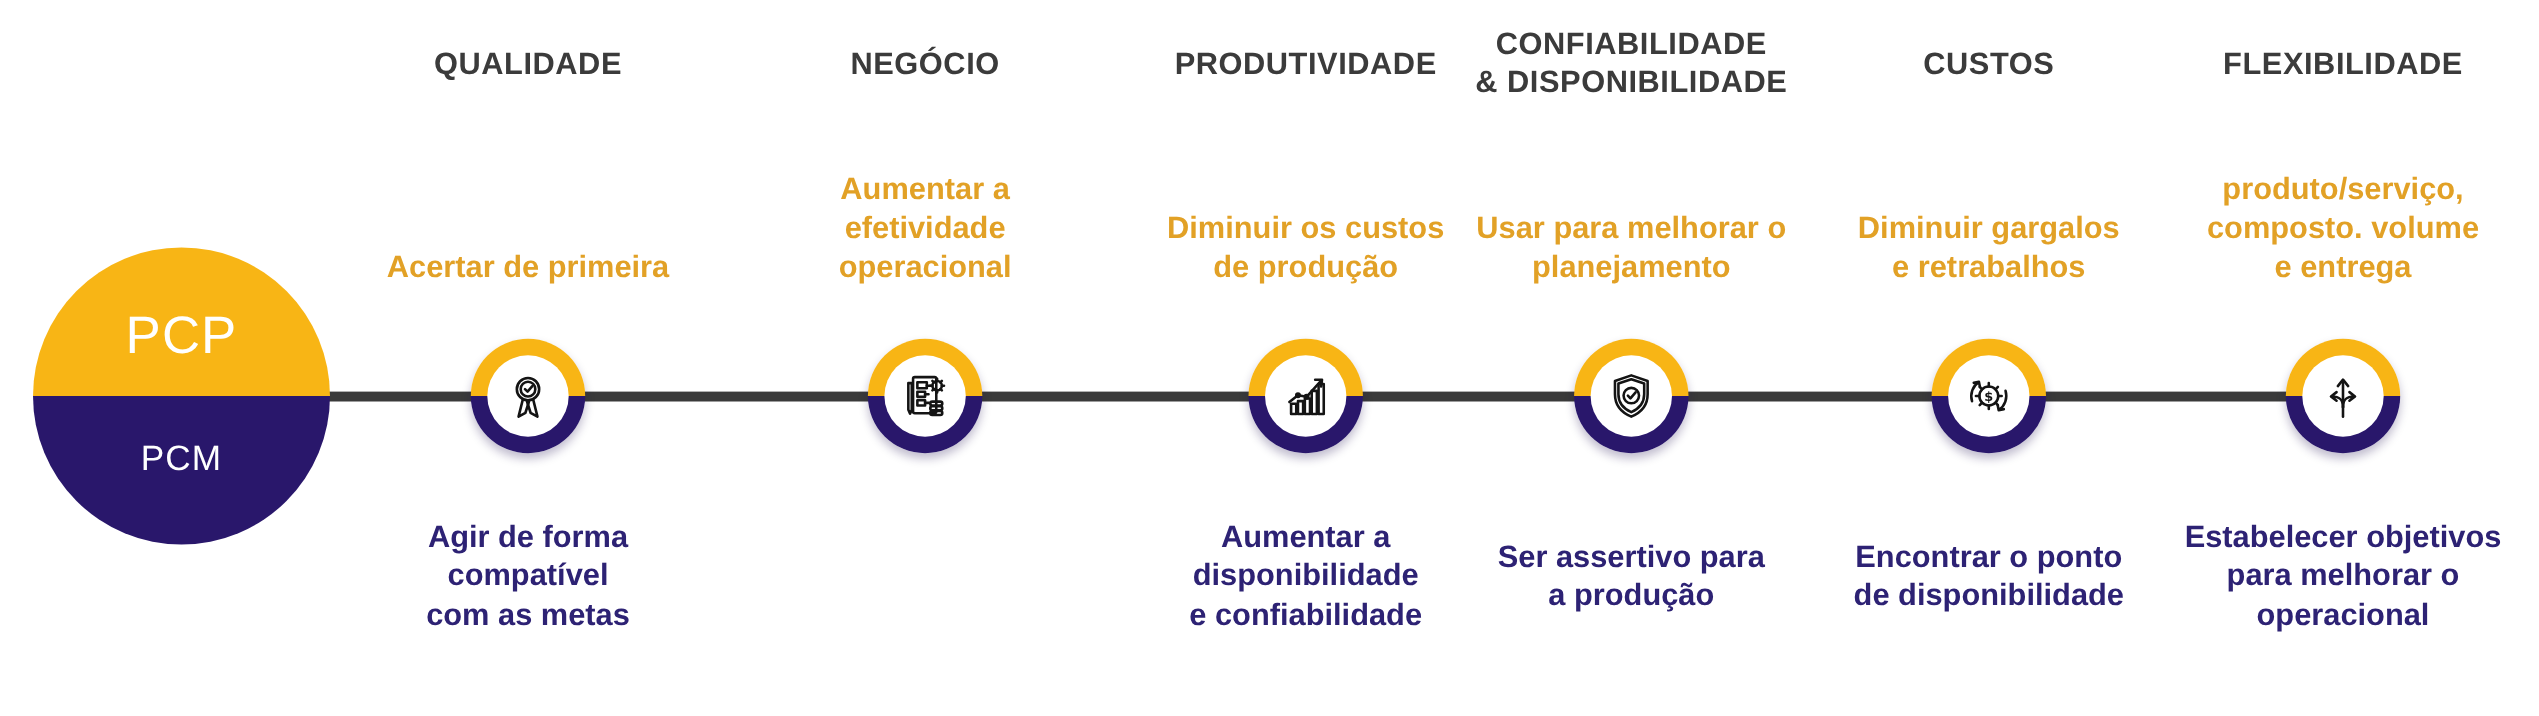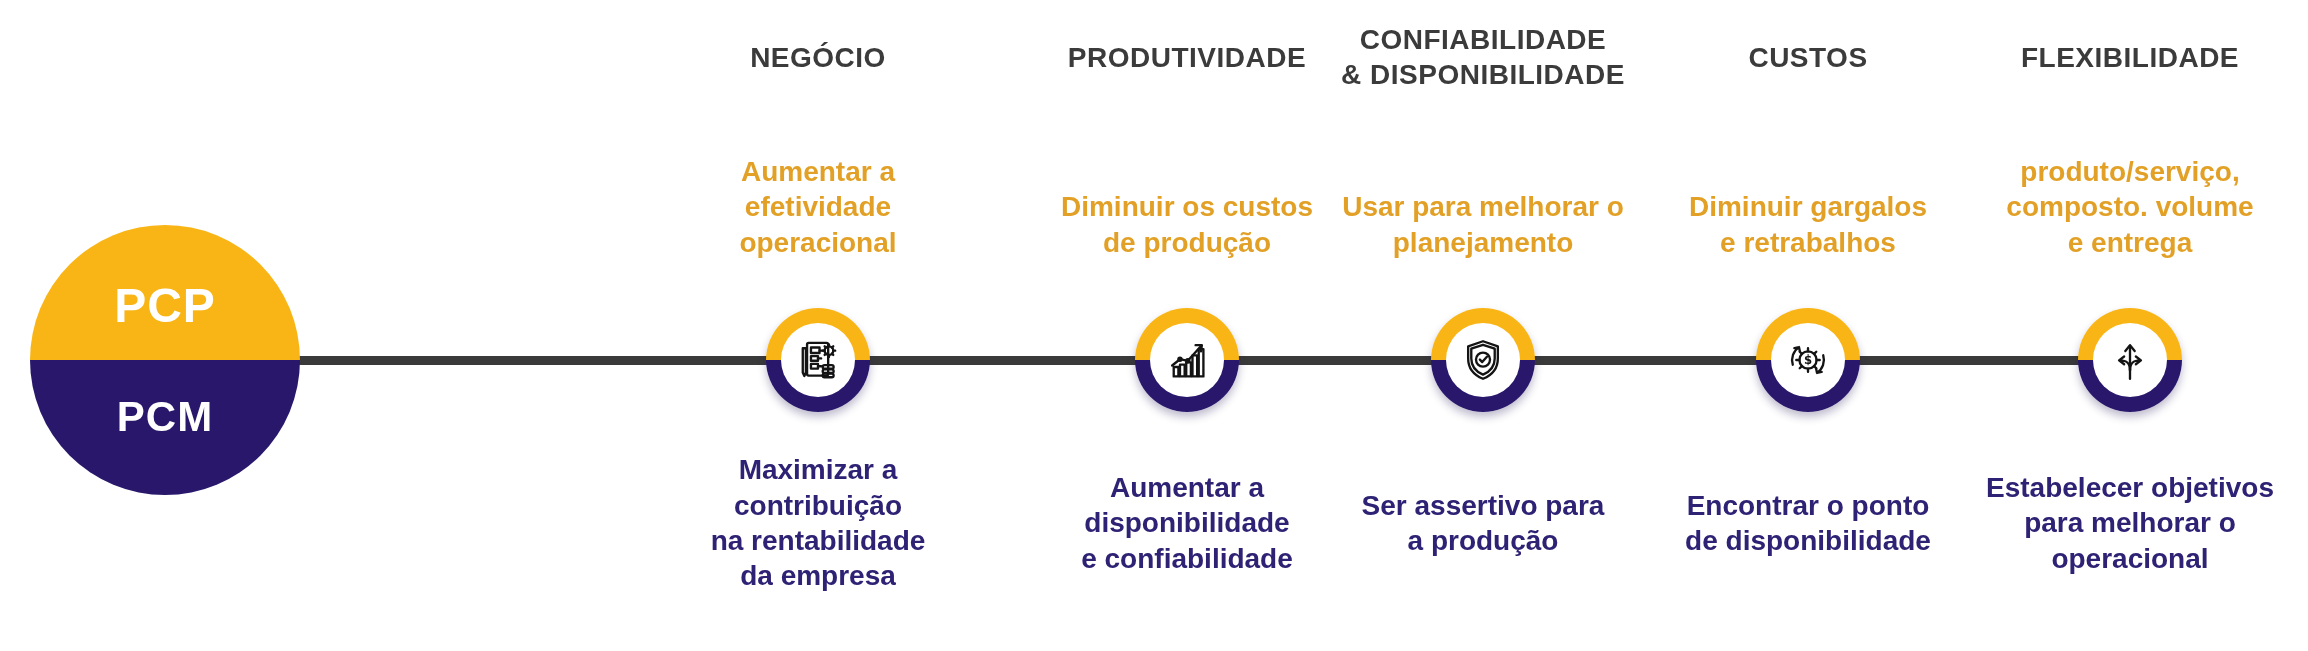--- a/index.html
+++ b/index.html
@@ -16,24 +16,24 @@
 
   
   .brand-circle {
     position: absolute; left: 30px; top: 225px; width: 270px; height: 270px;
     border-radius: 50%;
     background: linear-gradient(to bottom, var(--yellow, #F8B515) 50%, var(--navy, #29176B) 50%);
     z-index: 2;
   }
   .brand-top, .brand-bottom {
     position: absolute; left: 50%; transform: translate(-50%, -50%);
-    color: #ffffff; font-weight: 700; letter-spacing: 1px;
+    color: #ffffff; font-weight: 400; letter-spacing: 1px;
   }
   .brand-top { top: 80px; font-size: 48px; }
-  .brand-bottom { top: 192px; font-size: 42px; }
+  .brand-bottom { top: 192px; font-size: 32px; }
 
   
   .column { position: absolute; top: 0; width: 350px; height: 651px; z-index: 3; }
   .col-header {
     position: absolute; top: 28px; left: 0; width: 100%; height: 58px;
     display: flex; align-items: center; justify-content: center;
     color: var(--header, #3B3B3B); font-size: 28px; font-weight: 800;
     letter-spacing: 0.5px; text-align: center; white-space: pre-line; line-height: 1.25;
   }
   .pcp-zone {
@@ -73,22 +73,44 @@
 
 <div class="canvas">
 
   <div class="timeline-line"></div>
 
   <div class="brand-circle">
     <div class="brand-top">PCP</div>
     <div class="brand-bottom">PCM</div>
   </div>
 
-
-  <div class="column" style="left:643px">
+  <div class="column" style="left:305px">
+    <div class="col-header">QUALIDADE</div>
+    <div class="pcp-zone">
+        <div class="pcp-text">Acertar de primeira</div>
+      </div>
+    <div class="node">
+      <div class="node-inner">
+        <svg viewBox="0 0 64 64" class="ic">
+          <circle cx="32" cy="24" r="13"></circle>
+          <circle cx="32" cy="24" r="8.5"></circle>
+          <path d="M28.5 24 l3 3 l5.5 -6.5"></path>
+          <path d="M26 36 L21 56 L29 51.5 L33 39"></path>
+          <path d="M38 36 L43 56 L35 51.5 L31 39"></path>
+        </svg>
+      </div>
+    </div>
+    <div class="pcm-zone">
+        <div class="pcm-text">Agir de forma
+compatível
+com as metas</div>
+      </div>
+  </div>
+
+  <div class="column" style="left:666px">
     <div class="col-header">NEGÓCIO</div>
     <div class="pcp-zone">
         <div class="pcp-text">Aumentar a
 efetividade
 operacional</div>
       </div>
     <div class="node">
       <div class="node-inner">
         <svg viewBox="0 0 64 64" class="ic">
           <rect x="18" y="10" width="27" height="42" rx="2"></rect>
@@ -98,26 +120,20 @@
           <path d="M34 20 h5 M32 30 h4 M32 40 h4"></path>
           <circle cx="46" cy="20" r="5.5"></circle>
           <path d="M46 12 v2.5 M46 25.5 v2.5 M38 20 h2.5 M51.5 20 h2.5 M40.5 14.5 l1.8 1.8 M49.7 23.7 l1.8 1.8 M51.5 14.5 l-1.8 1.8 M42.3 23.7 l-1.8 1.8"></path>
           <rect x="38" y="38.5" width="14" height="4.6" rx="2.3"></rect>
           <rect x="38" y="44" width="14" height="4.6" rx="2.3"></rect>
           <rect x="38" y="49.5" width="14" height="4.6" rx="2.3"></rect>
           <path d="M12.5 17 h4 v31 l-2 4.5 l-2 -4.5 z"></path>
         </svg>
       </div>
     </div>
-    <div class="pcm-zone">
-        <div class="pcm-text">Maximizar a
-contribuição
-na rentabilidade
-da empresa</div>
-      </div>
   </div>
 
   <div class="column" style="left:1012px">
     <div class="col-header">PRODUTIVIDADE</div>
     <div class="pcp-zone">
         <div class="pcp-text">Diminuir os custos
 de produção</div>
       </div>
     <div class="node">
       <div class="node-inner">

